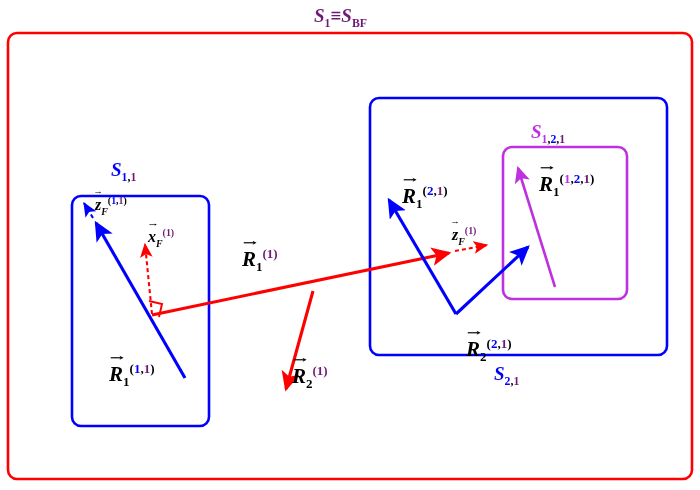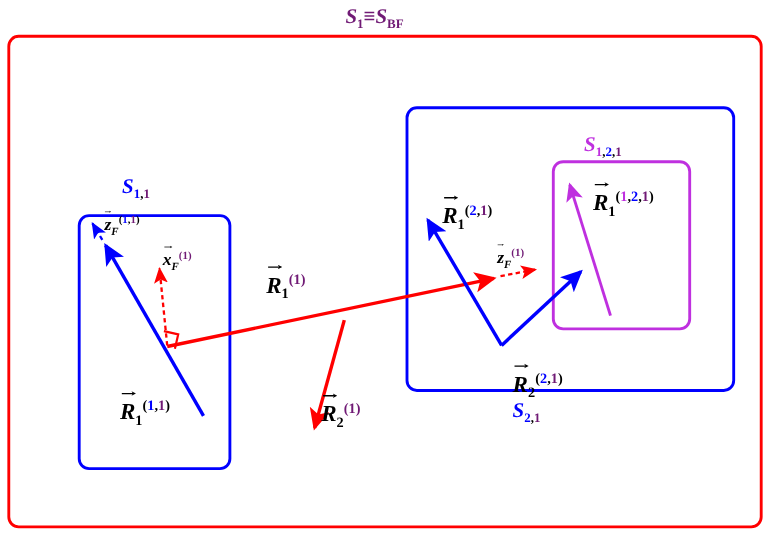--- a/index.html
+++ b/index.html
@@ -128,21 +128,21 @@
   </svg>
 
   <div class="lbl title-lbl red" style="left:314px; top:6px;">
     <span class="ital">S</span><span class="sub">1</span><span style="font-weight:bold;">≡</span><span class="ital">S</span><span class="sub">BF</span>
   </div>
 
   <div class="lbl box-lbl" style="left:111px; top:160px;">
     <span class="ital blue">S</span><span class="sub blue">1</span><span class="sub black">,</span><span class="sub red">1</span>
   </div>
 
-  <div class="lbl box-lbl" style="left:466px; top:364px;">
+  <div class="lbl box-lbl" style="left:494px; top:364px;">
     <span class="ital blue">S</span><span class="sub blue">2</span><span class="sub black">,</span><span class="sub red">1</span>
   </div>
 
   <div class="lbl box-lbl" style="left:531px; top:122px;font-family:Liberation Serif, serif;">
     <span class="ital mag">S</span><span class="sub mag">1</span><span class="sub black">,</span><span class="sub blue">2</span><span class="sub black">,</span><span class="sub red">1</span>
   </div>
 
   <div class="lbl small-vec-lbl" style="left:95px; top:196px;">
     <span class="vec"><span class="glyph ital black">z</span><svg class="arrowhat" viewBox="0 0 20 7">
           <path d="M1,4 L15,4" stroke="#000" stroke-width="1.6"></path>

